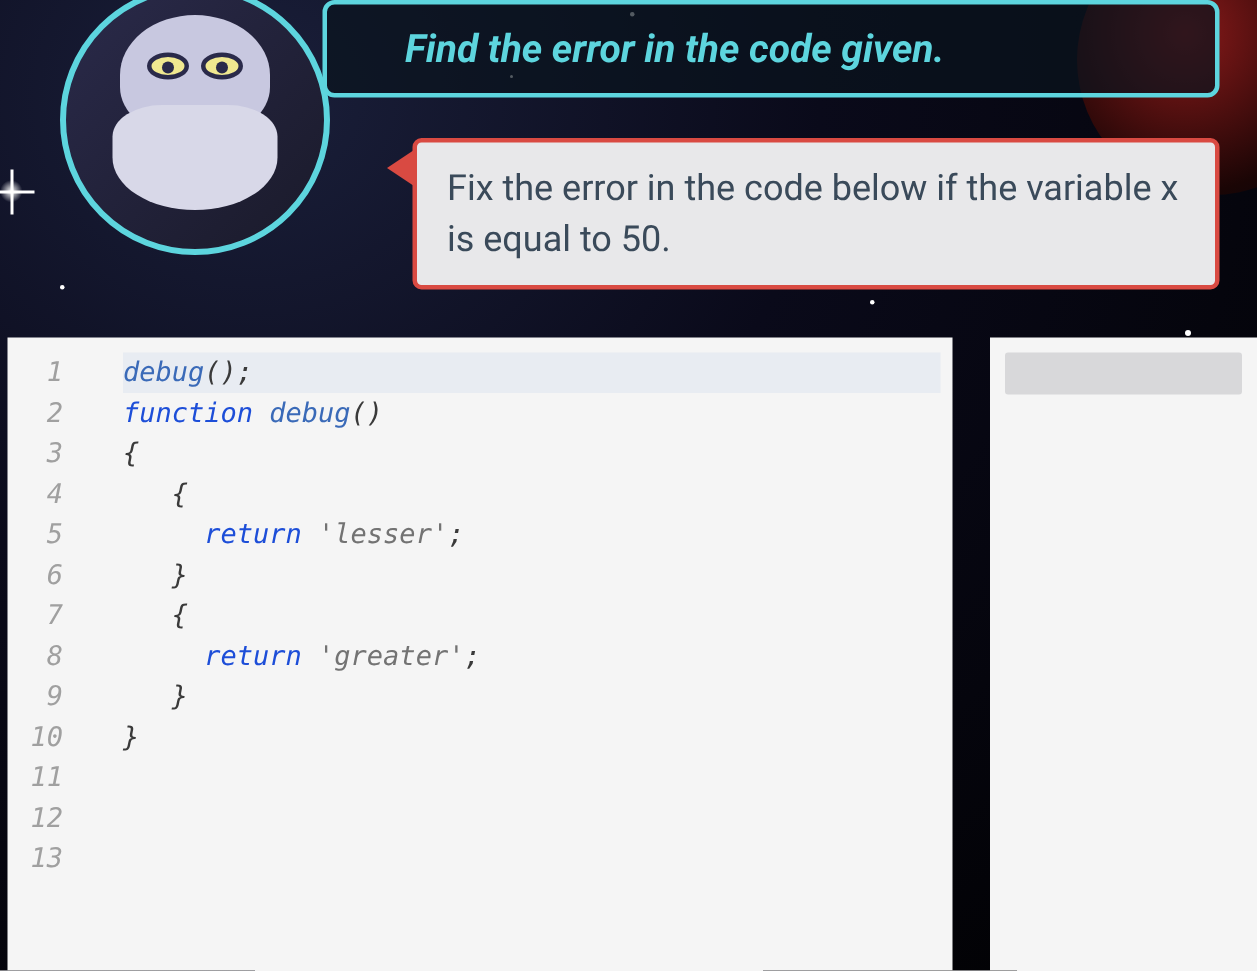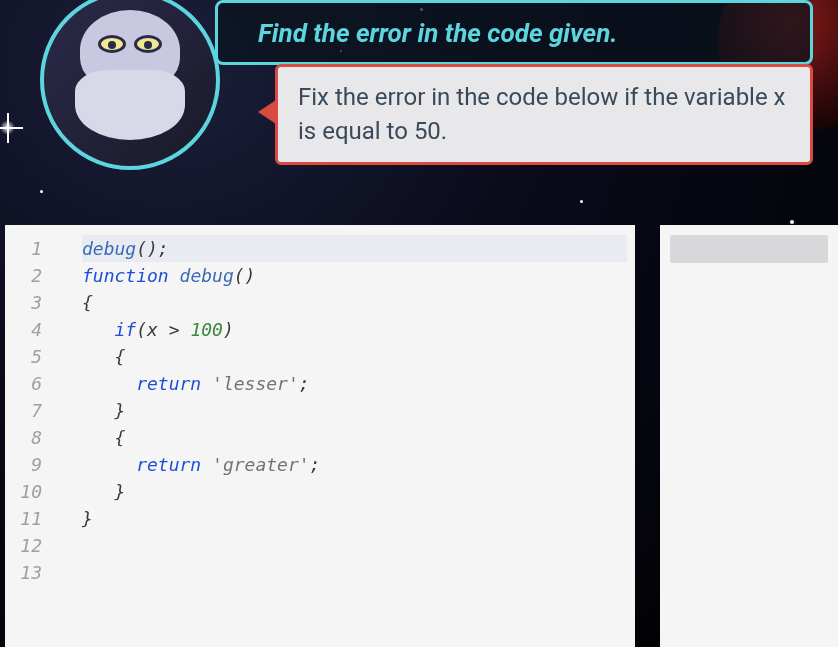--- a/index.html
+++ b/index.html
@@ -118,34 +118,34 @@
       position: absolute;
       top: 0;
       left: 215px;
       right: 25px;
       height: 65px;
       border: 3px solid #5dd5de;
       border-radius: 8px;
       background: rgba(10, 20, 30, 0.7);
       display: flex;
       align-items: center;
-      padding: 0 40px;
+      padding: 0 52px;
     }
     
     .title-text {
       color: #5dd5de;
       font-size: 26px;
       font-weight: bold;
       font-style: italic;
     }
     
     
     .instruction-box {
       position: absolute;
-      top: 64px;
+      top: 92px;
       left: 275px;
       right: 25px;
       background: #e8e8ea;
       border: 3px solid #d94a42;
       border-radius: 6px;
       padding: 14px 20px;
     }
     
     .instruction-text {
       color: #3a4a5a;
@@ -274,21 +274,20 @@
       <div>9</div>
       <div>10</div>
       <div>11</div>
       <div>12</div>
       <div>13</div>
     </div>
   <div class="code-area" id="code-area">
       <div class="code-line line-1"><span class="id">debug</span><span>();</span></div>
       <div class="code-line"><span class="kw">function</span><span> </span><span class="fn">debug</span><span>()</span></div>
       <div class="code-line"><span>{</span></div>
-      <div class="code-line"><span>   </span><span class="kw">if</span><span>(x &gt; </span><span class="num">100</span><span>)</span></div>
       <div class="code-line"><span>   {</span></div>
       <div class="code-line"><span>     </span><span class="kw">return</span><span> </span><span class="str">'lesser'</span><span>;</span></div>
       <div class="code-line"><span>   }</span></div>
       <div class="code-line"><span>   {</span></div>
       <div class="code-line"><span>     </span><span class="kw">return</span><span> </span><span class="str">'greater'</span><span>;</span></div>
       <div class="code-line"><span>   }</span></div>
       <div class="code-line"><span>}</span></div>
     </div>
 </div>
 

